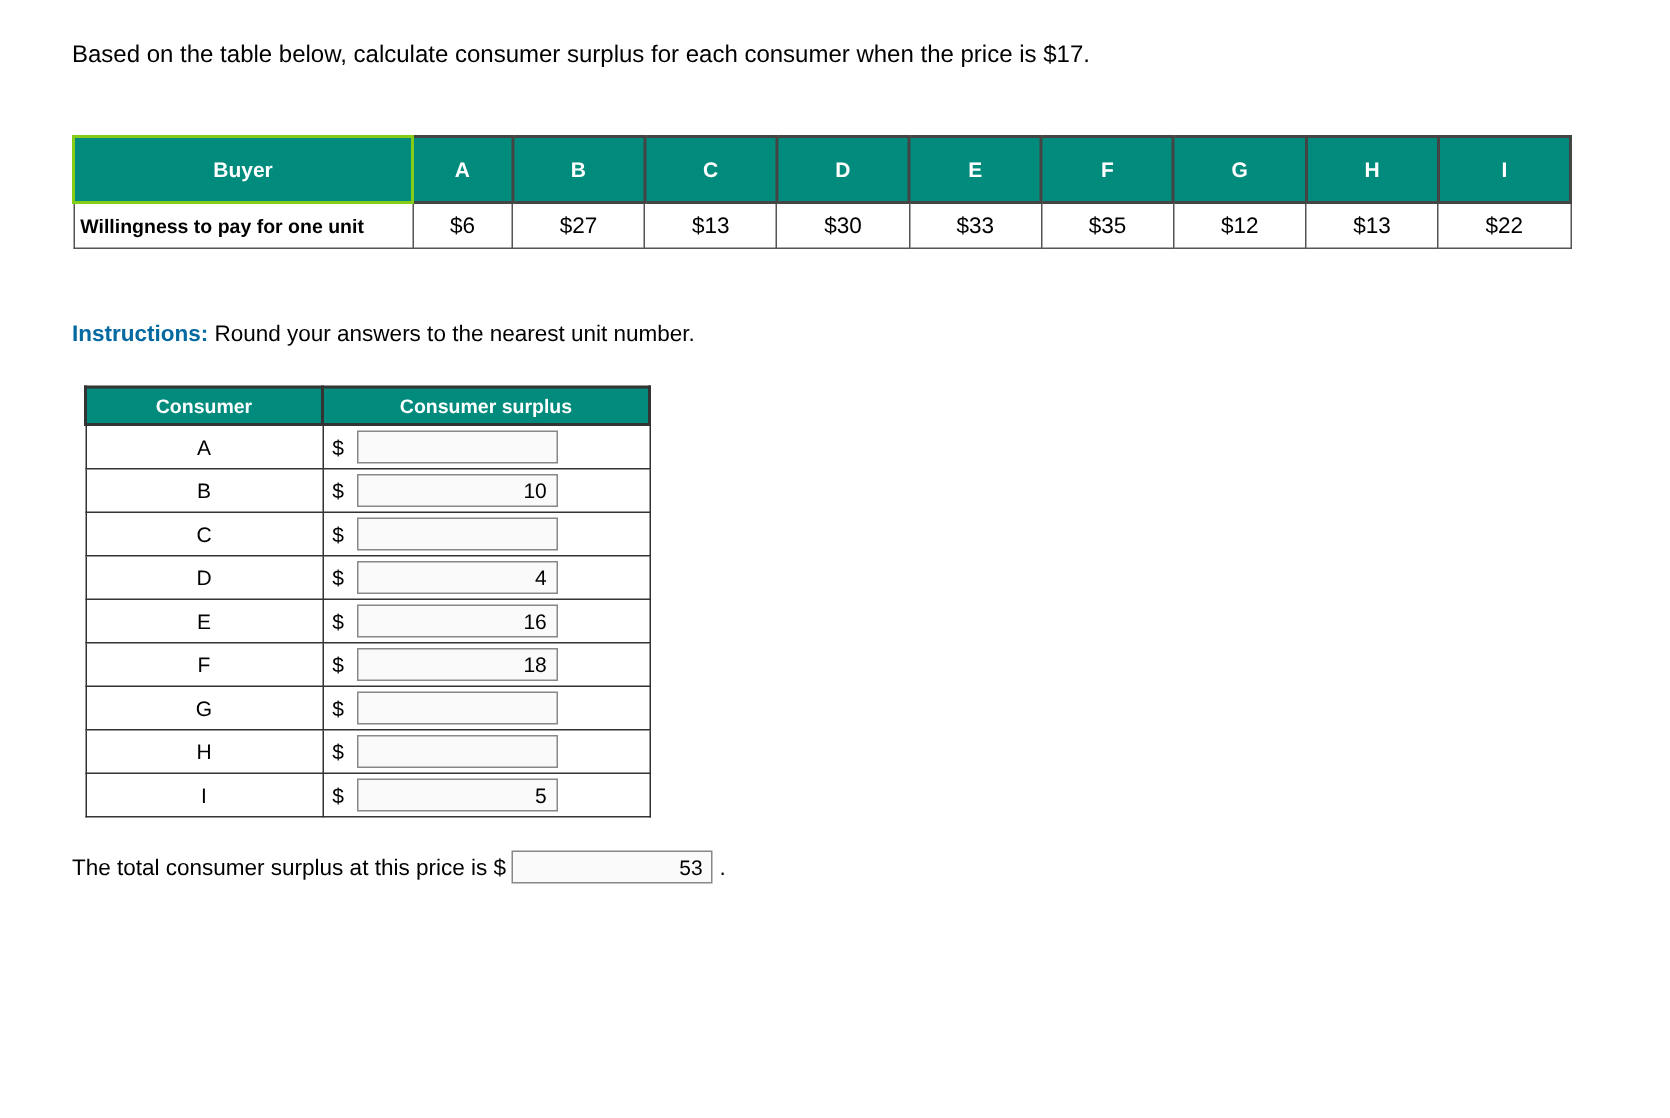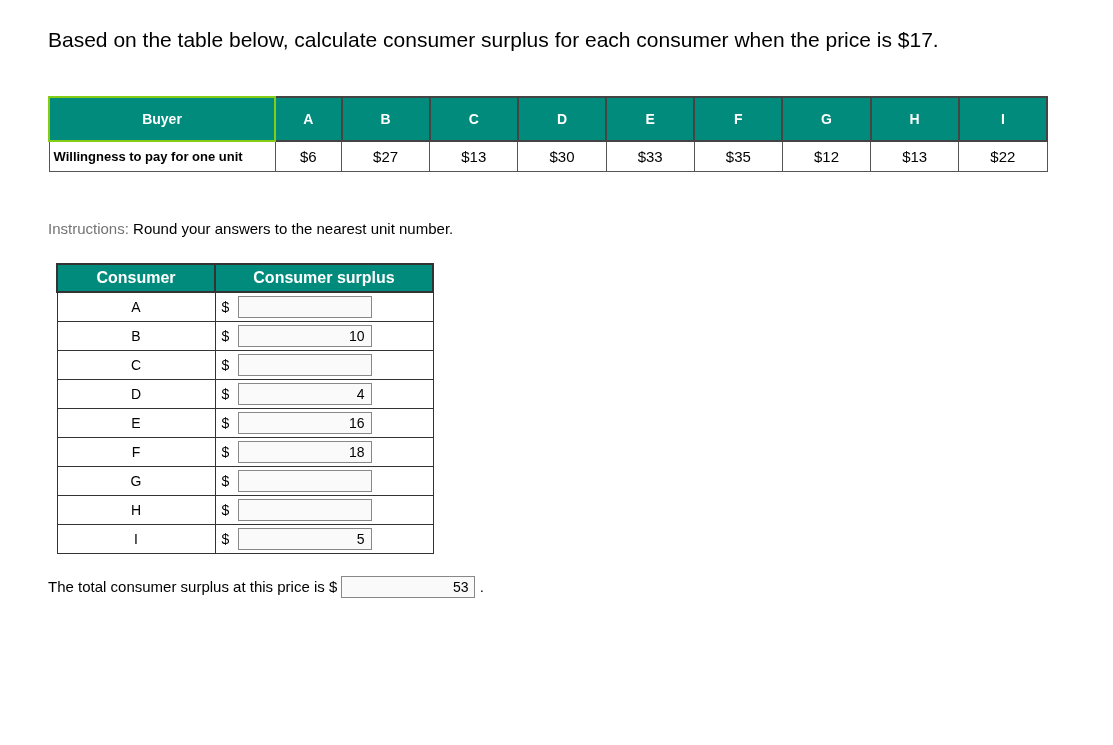--- a/index.html
+++ b/index.html
@@ -7,21 +7,21 @@
     font-size: 14px;
     color: #000;
     margin: 0;
     padding: 28px 48px;
     width: 1113px;
     box-sizing: border-box;
     background: #fff;
   }
   .prompt {
     margin: 0 0 44px 0;
-    font-size: 21px;
+    font-size: 16px;
   }
   table.wtp {
     border-collapse: collapse;
     width: 100%;
     max-width: 1000px;
   }
   table.wtp th.row-label,
   table.wtp td.row-label {
     width: 215px;
   }
@@ -54,34 +54,34 @@
     font-weight: bold;
   }
   table.wtp td.data-cell {
     font-size: 15px;
   }
   .instructions {
     margin: 48px 0 26px 0;
     font-size: 15px;
   }
   .instructions .label {
-    color: #737373;
-    font-weight: normal;
+    color: #0369a1;
+    font-weight: bold;
   }
   table.surplus {
     border-collapse: collapse;
     margin-left: 8px;
   }
   table.surplus th {
     background: #008b7d;
     color: #fff;
     font-weight: bold;
     border: 2px solid #333;
     padding: 4px 8px;
-    font-size: 16px;
+    font-size: 13px;
   }
   table.surplus th.consumer-col { width: 140px; }
   table.surplus th.surplus-col { width: 200px; }
   table.surplus td {
     border: 1px solid #333;
     padding: 3px 6px;
     text-align: center;
     font-size: 14px;
     height: 22px;
   }

